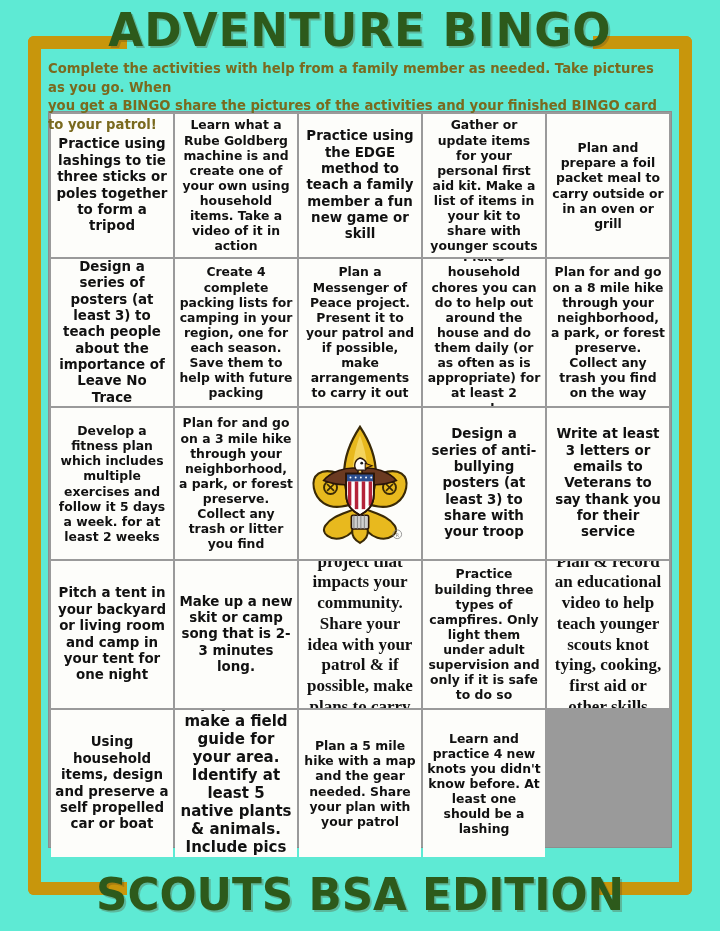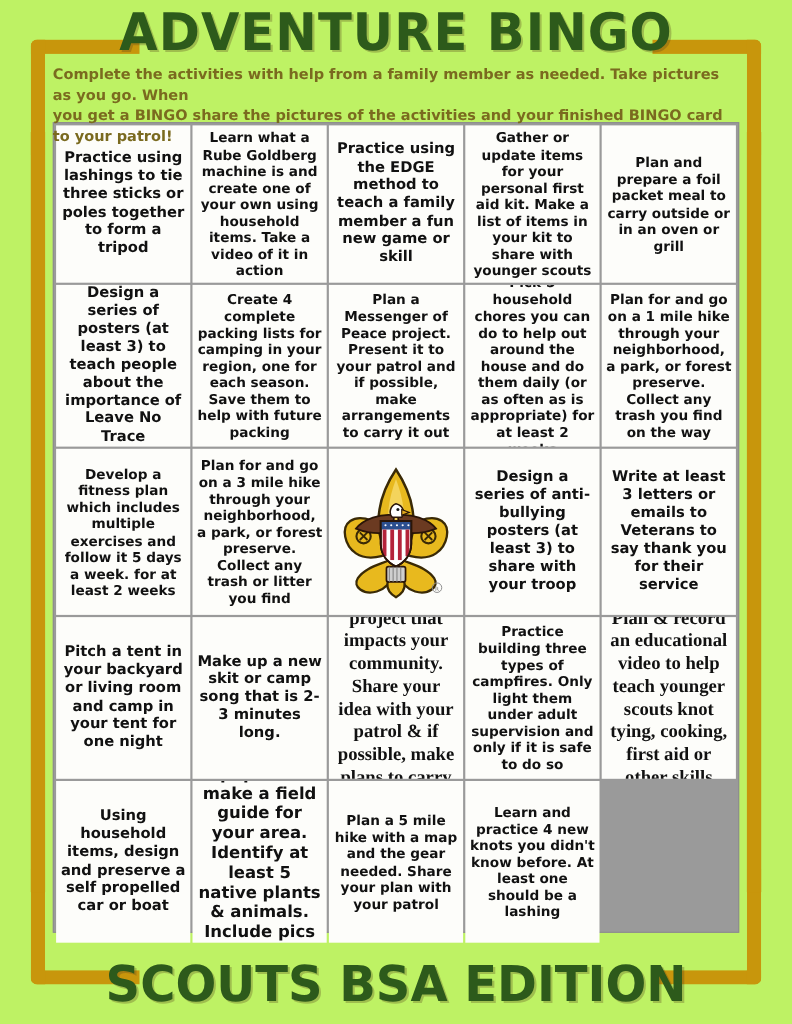--- a/index.html
+++ b/index.html
@@ -11,21 +11,21 @@
     width: 720px;
     height: 931px;
     overflow: hidden;
     font-family: "Liberation Sans", sans-serif;
     position: relative;
   }
 
   .card {
     position: absolute;
     inset: 0;
-    background: #bef264;
+    background: #5eead4;
   }
 
   
   .bracket {
     position: absolute;
     background: transparent;
     z-index: 1;
   }
   .bracket-tl {
     left: 28px;  top: 36px;
@@ -208,21 +208,21 @@
         <div class="cell s-md">
           <div class="txt">Create 4 complete packing lists for camping in your region, one for each season. Save them to help with future packing</div>
         </div>
         <div class="cell s-md">
           <div class="txt">Plan a Messenger of Peace project. Present it to your patrol and if possible, make arrangements to carry it out</div>
         </div>
         <div class="cell s-md">
           <div class="txt">Pick 5 household chores you can do to help out around the house and do them daily (or as often as is appropriate) for at least 2 weeks</div>
         </div>
         <div class="cell s-md">
-          <div class="txt">Plan for and go on a 1 mile hike through your neighborhood, a park, or forest preserve. Collect any trash you find on the way</div>
+          <div class="txt">Plan for and go on a 8 mile hike through your neighborhood, a park, or forest preserve. Collect any trash you find on the way</div>
         </div>
         <div class="cell s-md">
           <div class="txt">Develop a fitness plan which includes multiple exercises and follow it 5 days a week. for at least 2 weeks</div>
         </div>
         <div class="cell s-md">
           <div class="txt">Plan for and go on a 3 mile hike through your neighborhood, a park, or forest preserve. Collect any trash or litter you find</div>
         </div>
         <div class="cell s-md cell-free">
 <svg viewBox="0 0 120 140" width="104" height="124">
   <g>

